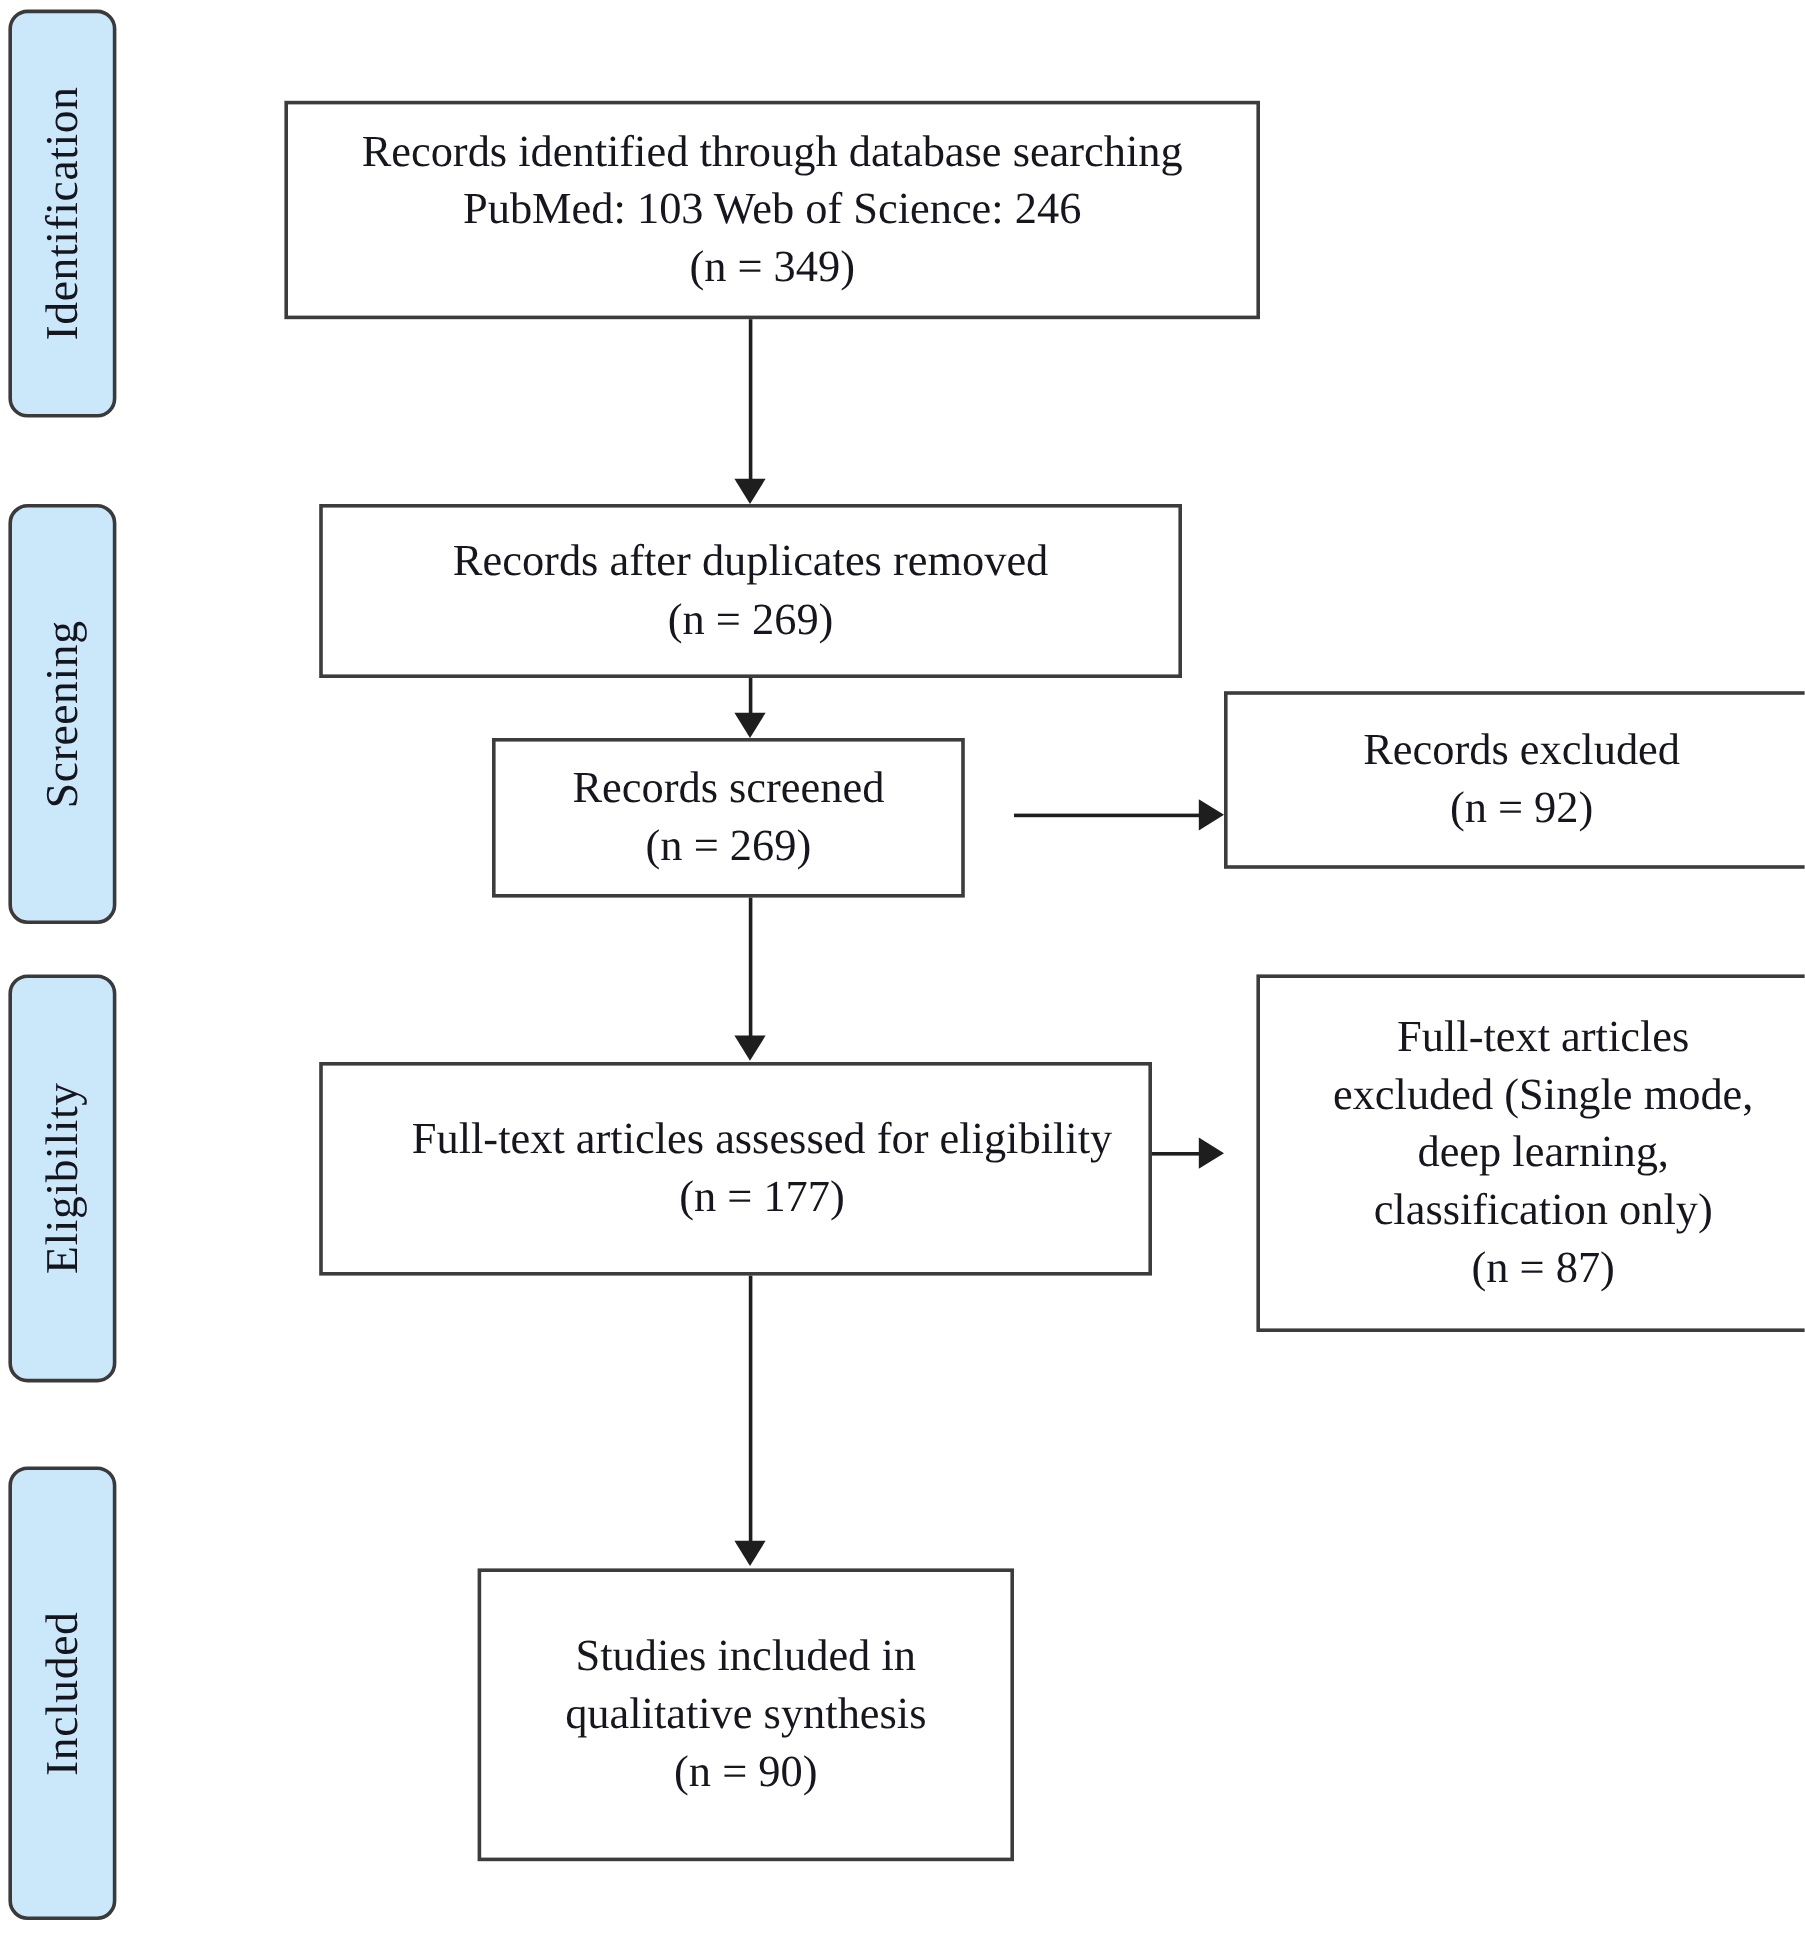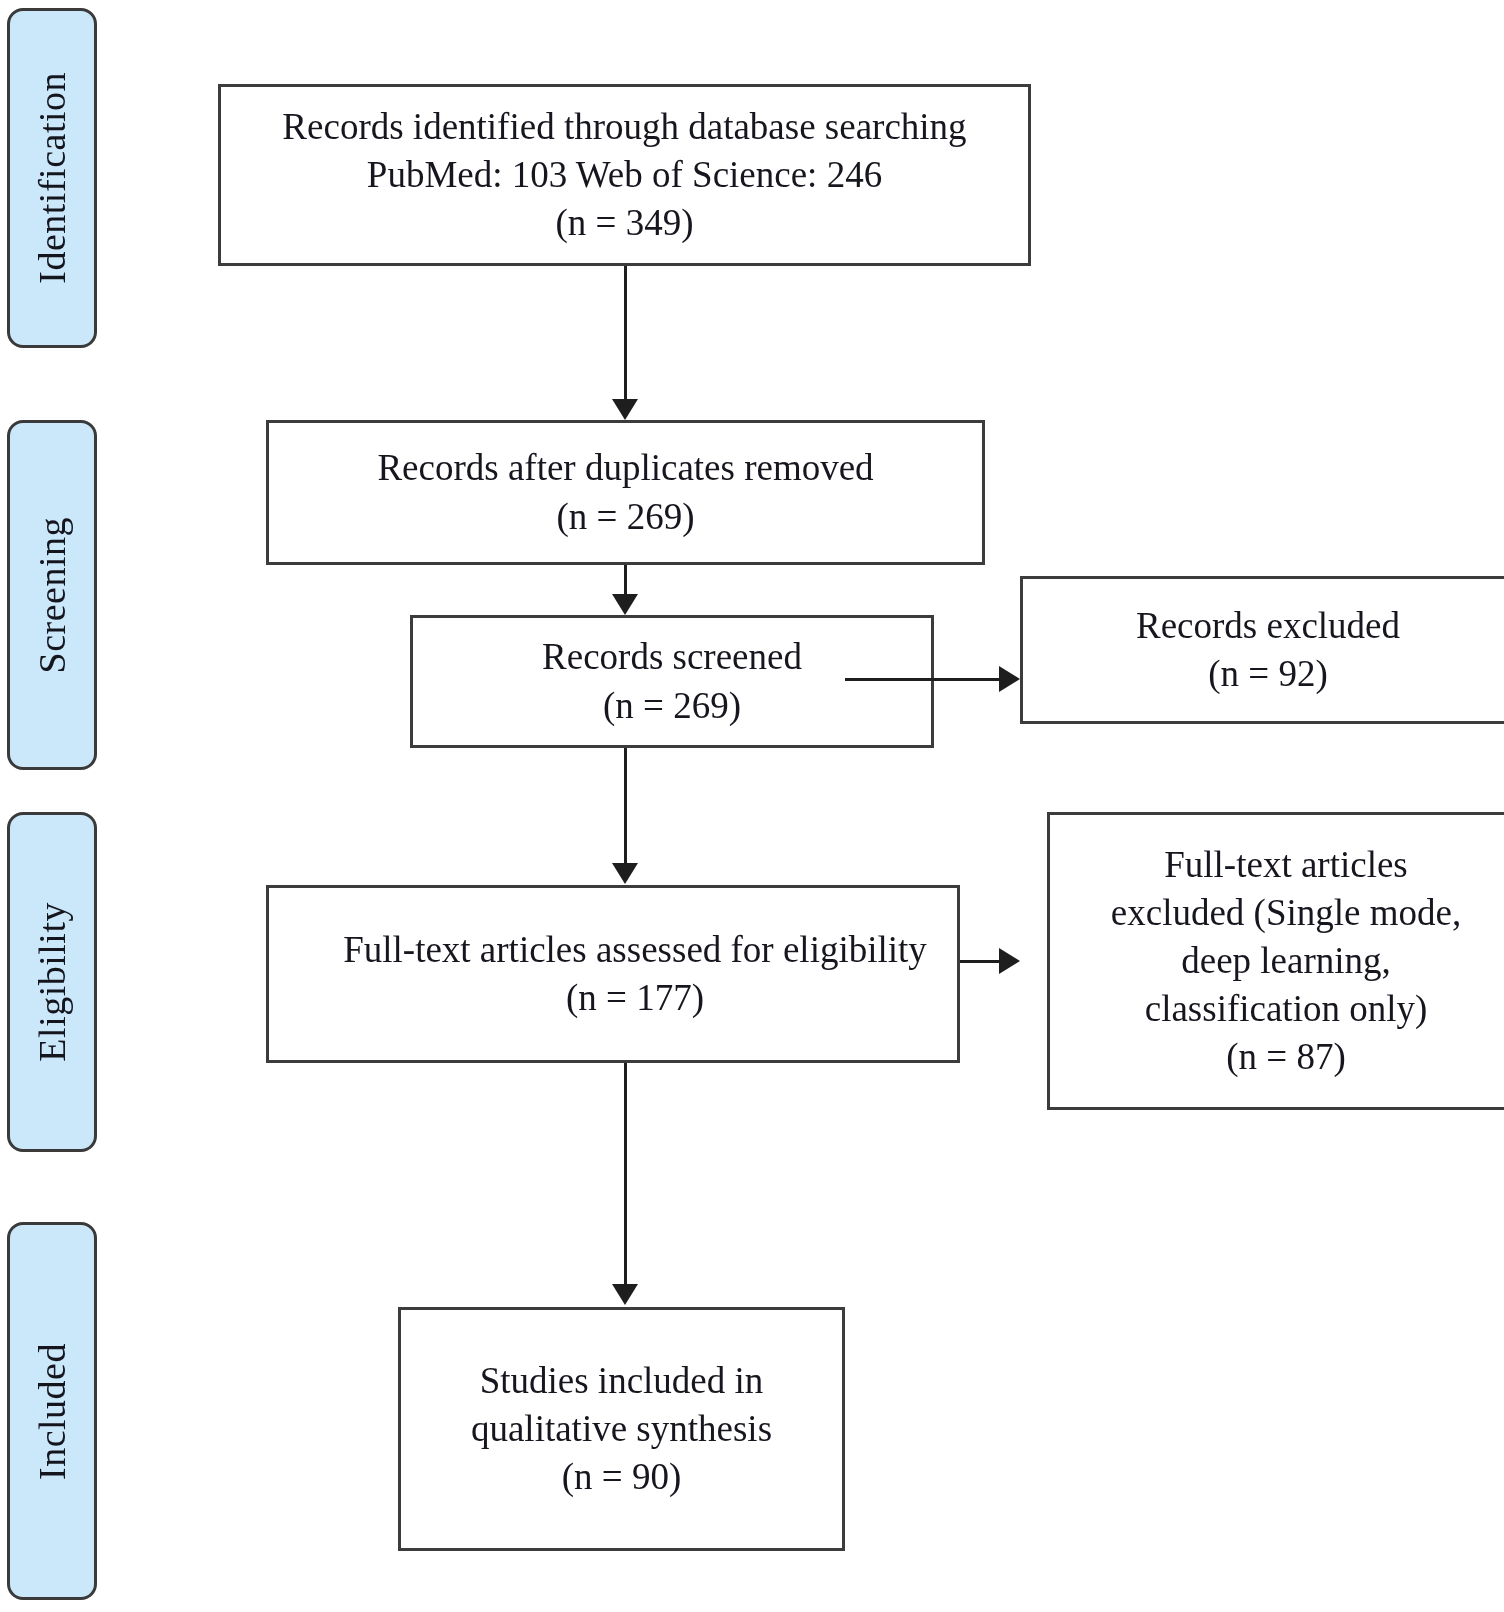--- a/index.html
+++ b/index.html
@@ -102,32 +102,32 @@
   </div>
 
   <div class="stage-pill" style="left:7px; top:812px; width:90px; height:340px;">
     <span class="pill-text">Eligibility</span>
   </div>
 
   <div class="stage-pill" style="left:7px; top:1222px; width:90px; height:378px;">
     <span class="pill-text">Included</span>
   </div>
 
-  <div class="flow-box" style="left:218px; top:84px; width:813px; height:182px;">
+  <div class="flow-box" style="left:237px; top:84px; width:813px; height:182px;">
     <span class="box-text">Records identified through database searching
 PubMed: 103 Web of Science: 246
 (n = 349)</span>
   </div>
 
   <div class="flow-box" style="left:266px; top:420px; width:719px; height:145px;">
     <span class="box-text">Records after duplicates removed
 (n = 269)</span>
   </div>
 
-  <div class="flow-box" style="left:410px; top:615px; width:524px; height:133px;">
+  <div class="flow-box" style="left:410px; top:615px; width:394px; height:133px;">
     <span class="box-text">Records screened
 (n = 269)</span>
   </div>
 
   <div class="flow-box" style="left:1020px; top:576px; width:496px; height:148px;">
     <span class="box-text">Records excluded
 (n = 92)</span>
   </div>
 
   <div class="flow-box" style="left:266px; top:885px; width:694px; height:178px;padding-left:44px;">

